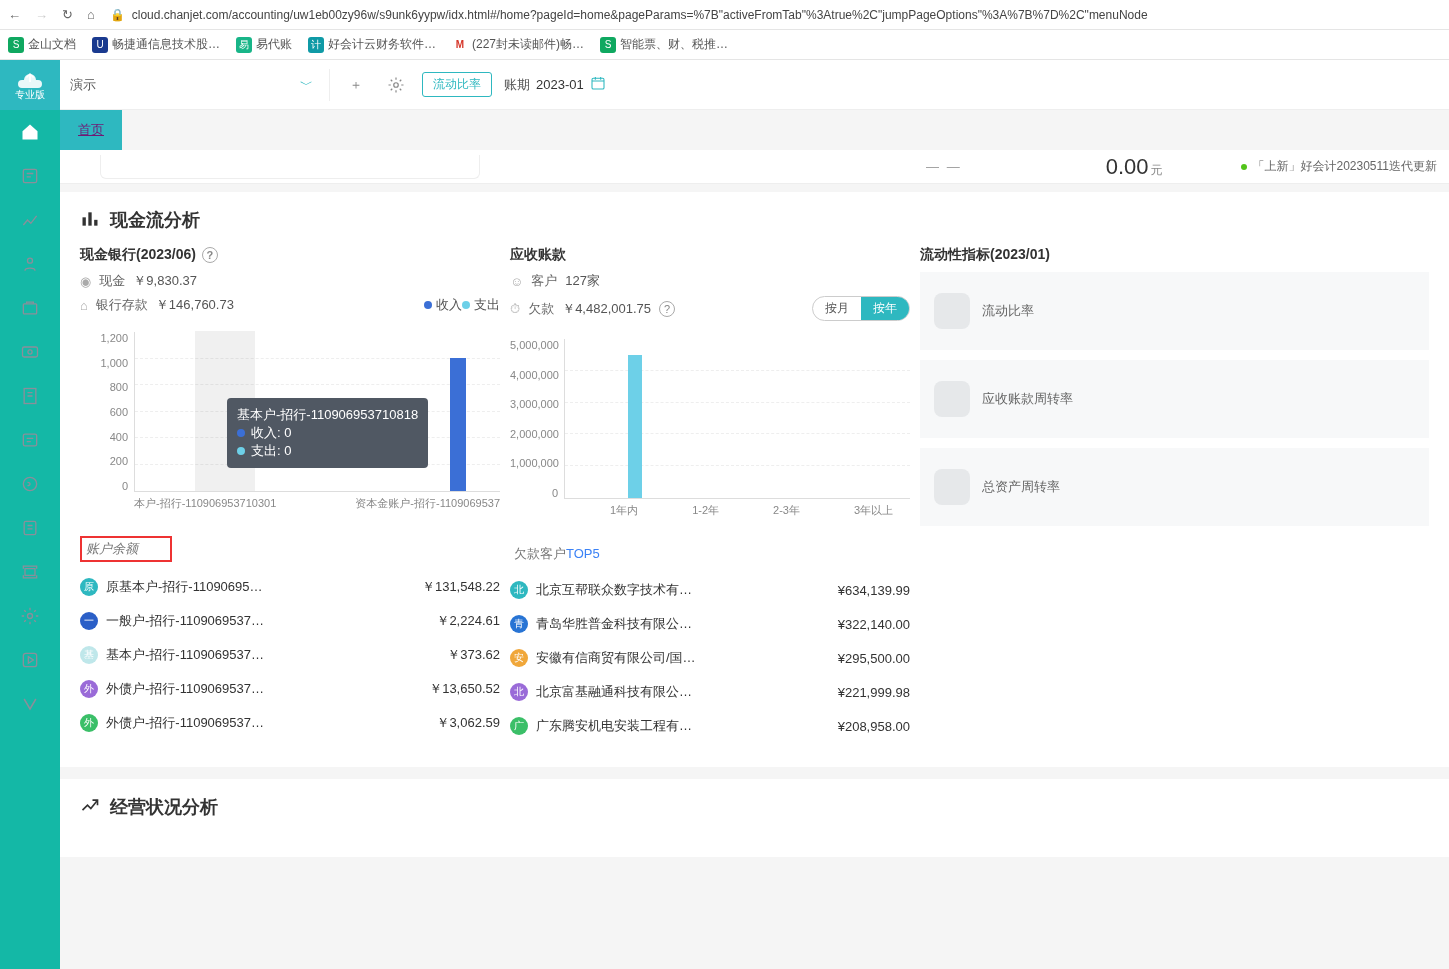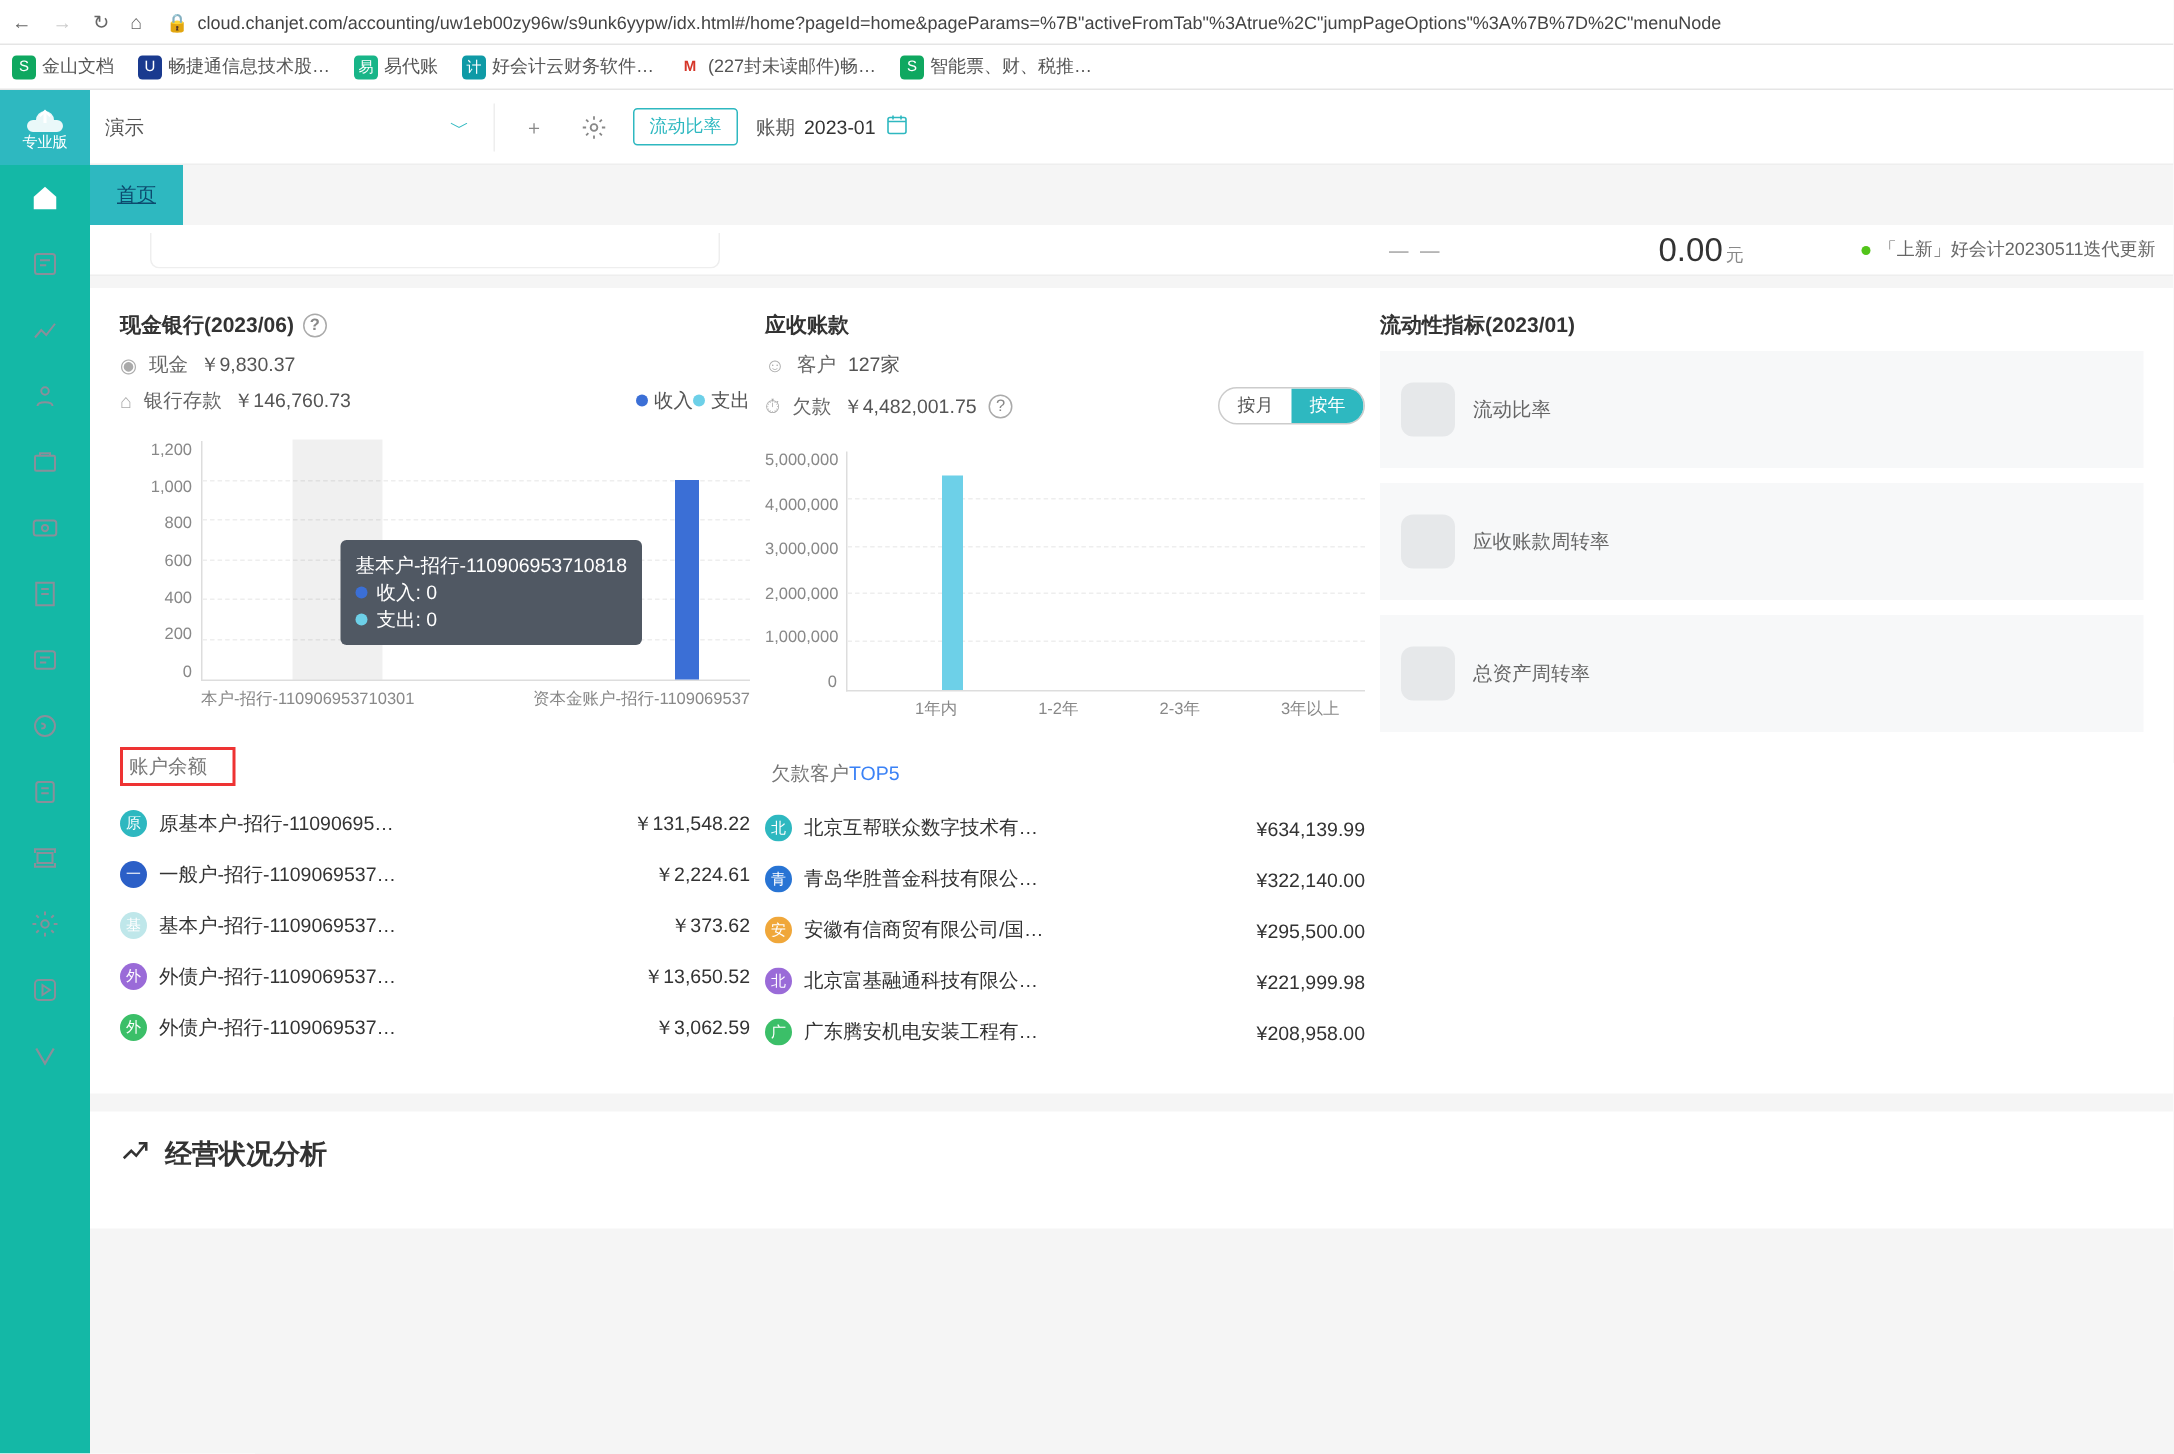--- a/index.html
+++ b/index.html
@@ -15,21 +15,21 @@
   .logo { width: 60px; height: 50px; background: #2eb8c0; color: #fff; display: flex; flex-direction: column; align-items: center; justify-content: center; font-size: 10px; }
   .side-icon { width: 60px; height: 44px; display: flex; align-items: center; justify-content: center; color: #8a8f9a; cursor: pointer; }
   .side-icon svg { width: 20px; height: 20px; }
   .topbar { height: 50px; background: #fff; border-bottom: 1px solid #eee; display: flex; align-items: center; padding: 0 10px; gap: 12px; }
   .company-select { display: flex; align-items: center; gap: 12px; border-right: 1px solid #eee; padding-right: 16px; height: 32px; width: 260px; justify-content: space-between; color: #555; }
   .tb-btn { width: 28px; height: 28px; display: flex; align-items: center; justify-content: center; color: #888; cursor: pointer; }
   .tb-pill { border: 1px solid #2eb8c0; color: #2eb8c0; padding: 3px 10px; border-radius: 3px; font-size: 12px; cursor: pointer; }
   .tb-period { display: flex; align-items: center; gap: 6px; color: #555; }
   .main { flex: 1; display: flex; flex-direction: column; background: #f5f5f5; overflow: hidden; }
   .sub-tabs { height: 40px; display: flex; }
-  .tab-home { background: #2eb8c0; color: #0c4a6e; padding: 0 18px; display: flex; align-items: center; text-decoration: underline; }
+  .tab-home { background: #2eb8c0; color: #701a75; padding: 0 18px; display: flex; align-items: center; text-decoration: underline; }
   .content { flex: 1; overflow: auto; padding: 0 0 0 0; }
   
   .remnant { height: 34px; display: flex; align-items: center; justify-content: flex-end; background: #fff; margin: 0 0 8px 0; border-bottom: 1px solid #eee; padding-right: 12px; gap: 24px; color: #666; }
   .remnant .big { font-size: 22px; color: #333; }
   .remnant .unit { font-size: 12px; color: #888; margin-left: 2px; }
   .panel { background: #fff; margin: 0 0 12px 0; padding: 16px 20px 24px 20px; }
   .panel-header { display: flex; align-items: center; gap: 10px; margin-bottom: 14px; }
   .panel-title { font-size: 18px; font-weight: 600; color: #333; }
   .cash-grid { display: flex; gap: 10px; }
   .cash-left { flex: 0 0 420px; }
@@ -48,21 +48,21 @@
   .group { position: absolute; bottom: 0; width: 60px; display: flex; gap: 4px; align-items: flex-end; justify-content: center; }
   .bar { width: 16px; }
   .bar.in { background: #3b6fd6; }
   .bar.out { background: #6dd0e8; }
   .highlight { position: absolute; bottom: 0; width: 60px; background: rgba(0,0,0,0.06); height: 160px; }
   .tooltip { position: absolute; background: #505863; color: #fff; padding: 8px 10px; border-radius: 4px; font-size: 13px; white-space: nowrap; }
   .tooltip .tt-dot { width: 8px; height: 8px; border-radius: 50%; display: inline-block; margin-right: 6px; }
   .xaxis { position: absolute; left: 54px; right: 0; top: 164px; display: flex; justify-content: space-between; font-size: 11px; color: #888; }
   
   .sub-header { font-size: 13px; color: #777; margin-top: 14px; margin-bottom: 8px; padding: 2px 4px; display: inline-block; }
-  .red-box { border: 2px solid #e33; display: inline-block; padding: 2px 17px 2px 4px; }
+  .red-box { border: 2px solid #e33; display: inline-block; padding: 2px 32px 2px 4px; font-style: italic; }
   .acc-row, .debt-row { display: flex; align-items: center; justify-content: space-between; padding: 8px 0; font-size: 13px; }
   .acc-row .name, .debt-row .name { display: flex; align-items: center; gap: 8px; max-width: 260px; white-space: nowrap; overflow: hidden; text-overflow: ellipsis; }
   .badge { width: 18px; height: 18px; border-radius: 50%; display: inline-flex; align-items: center; justify-content: center; color: #fff; font-size: 10px; }
   .amt { color: #333; font-variant-numeric: tabular-nums; }
   
   .pill-toggle { display: inline-flex; border: 1px solid #ccc; border-radius: 14px; overflow: hidden; font-size: 12px; }
   .pill-toggle span { padding: 3px 12px; }
   .pill-toggle .on { background: #2eb8c0; color: #fff; }
   
   .metric-card { background: #f7f8f9; height: 78px; margin-bottom: 10px; display: flex; align-items: center; gap: 12px; padding-left: 14px; color: #666; }
@@ -240,20 +240,28 @@
 
       <div class="remnant">
         <div style="flex:0 0 380px;height:24px;border:1px solid #eee;border-top:none;border-radius:0 0 6px 6px;margin-right:auto;margin-left:40px"></div>
         <span style="color:#999;letter-spacing:2px;margin-right:120px">— —</span>
         <span><span class="big">0.00</span><span class="unit">元</span></span>
         <span style="width:30px"></span>
         <span class="notice">「上新」好会计20230511迭代更新</span>
       </div>
 
       <div class="panel" style="margin-left:0">
+        <div class="panel-header">
+          <span><svg width="20" height="20" viewBox="0 0 24 24">
+                <rect x="3" y="10" width="4" height="10" fill="#333"></rect>
+                <rect x="10" y="4" width="4" height="16" fill="#333"></rect>
+                <rect x="17" y="13" width="4" height="7" fill="#333"></rect>
+              </svg></span>
+          <span class="panel-title">现金流分析</span>
+        </div>
 
         <div class="cash-grid">
 
           <div class="cash-left">
             <div class="sec-title">
               <span>现金银行(2023/06)</span>
               <span class="help-q">?</span>
             </div>
             <div class="kv-line">
               <span style="color:#aaa">◉</span>

